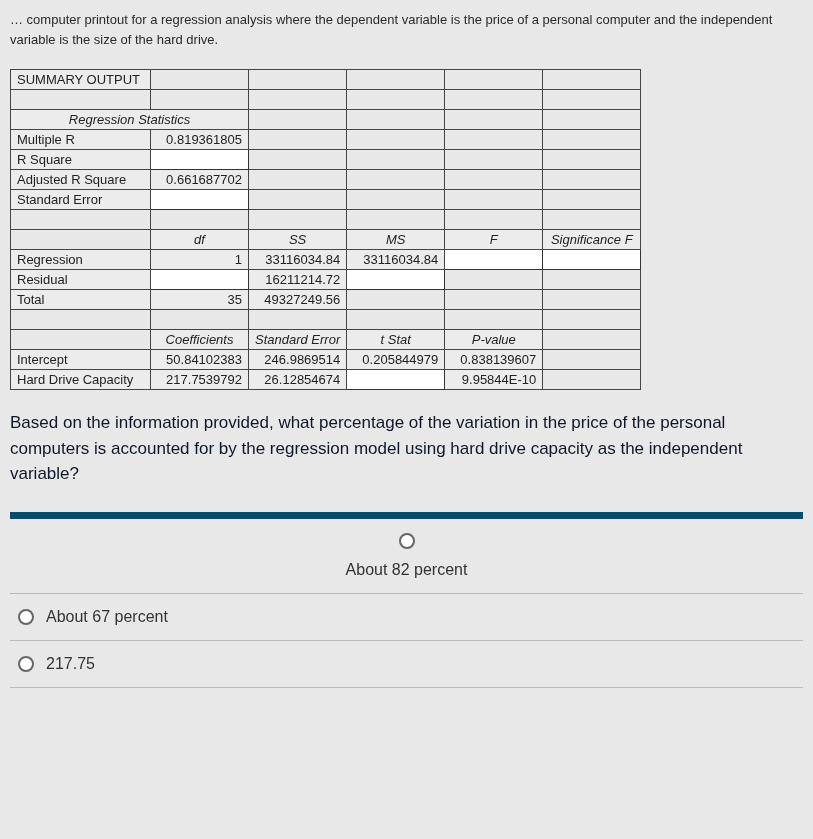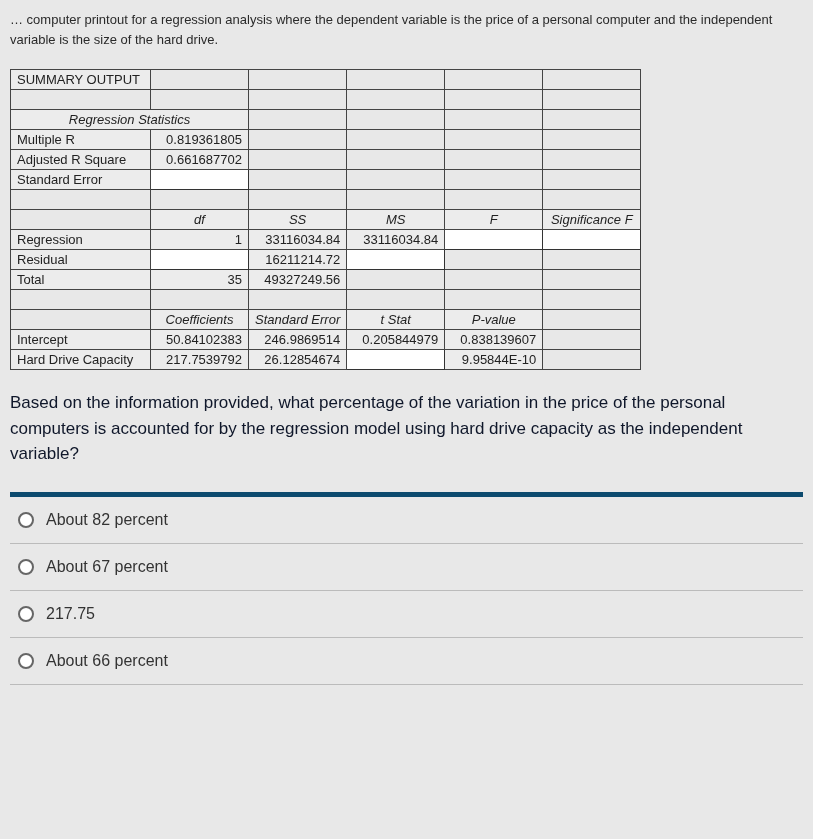--- a/index.html
+++ b/index.html
@@ -47,21 +47,21 @@
     .options { }
     .option {
       border-bottom: 1px solid #bbb;
       padding: 14px 8px;
       display: flex;
       align-items: center;
       gap: 12px;
       font-size: 16px;
       color: #333;
     }
-    .option:first-child { border-top: 5px solid #0c4a6e; }
+    .option:first-child { border-top: 7px solid #0c4a6e; flex-direction: column; }
     .radio {
       width: 16px; height: 16px;
       border: 2px solid #666;
       border-radius: 50%;
       flex-shrink: 0;
       background: #fff;
     }
   </style>
 </head>
 <body>
@@ -92,20 +92,28 @@
     <tr>
       <td class="italic" colspan="2" style="text-align:center;">Regression Statistics</td>
       <td class="empty"></td>
           <td class="empty"></td>
           <td class="empty"></td>
           <td class="empty"></td>
     </tr>
     <tr>
       <td class="label-cell">Multiple R</td>
       <td class="val-cell">0.819361805</td>
+      <td class="empty"></td>
+          <td class="empty"></td>
+          <td class="empty"></td>
+          <td class="empty"></td>
+    </tr>
+    <tr>
+      <td class="label-cell">R Square</td>
+      <td class="val-cell blank-input"></td>
       <td class="empty"></td>
           <td class="empty"></td>
           <td class="empty"></td>
           <td class="empty"></td>
     </tr>
     <tr>
       <td class="label-cell">Adjusted R Square</td>
       <td class="val-cell">0.661687702</td>
       <td class="empty"></td>
           <td class="empty"></td>
@@ -206,17 +214,13 @@
     <span>About 82 percent</span>
   </div>
   <div class="option">
     <span class="radio"></span>
     <span>About 67 percent</span>
   </div>
   <div class="option">
     <span class="radio"></span>
     <span>217.75</span>
   </div>
-  <div class="option">
-    <span class="radio"></span>
-    <span>About 66 percent</span>
-  </div>
 </div>
 
 </body></html>

